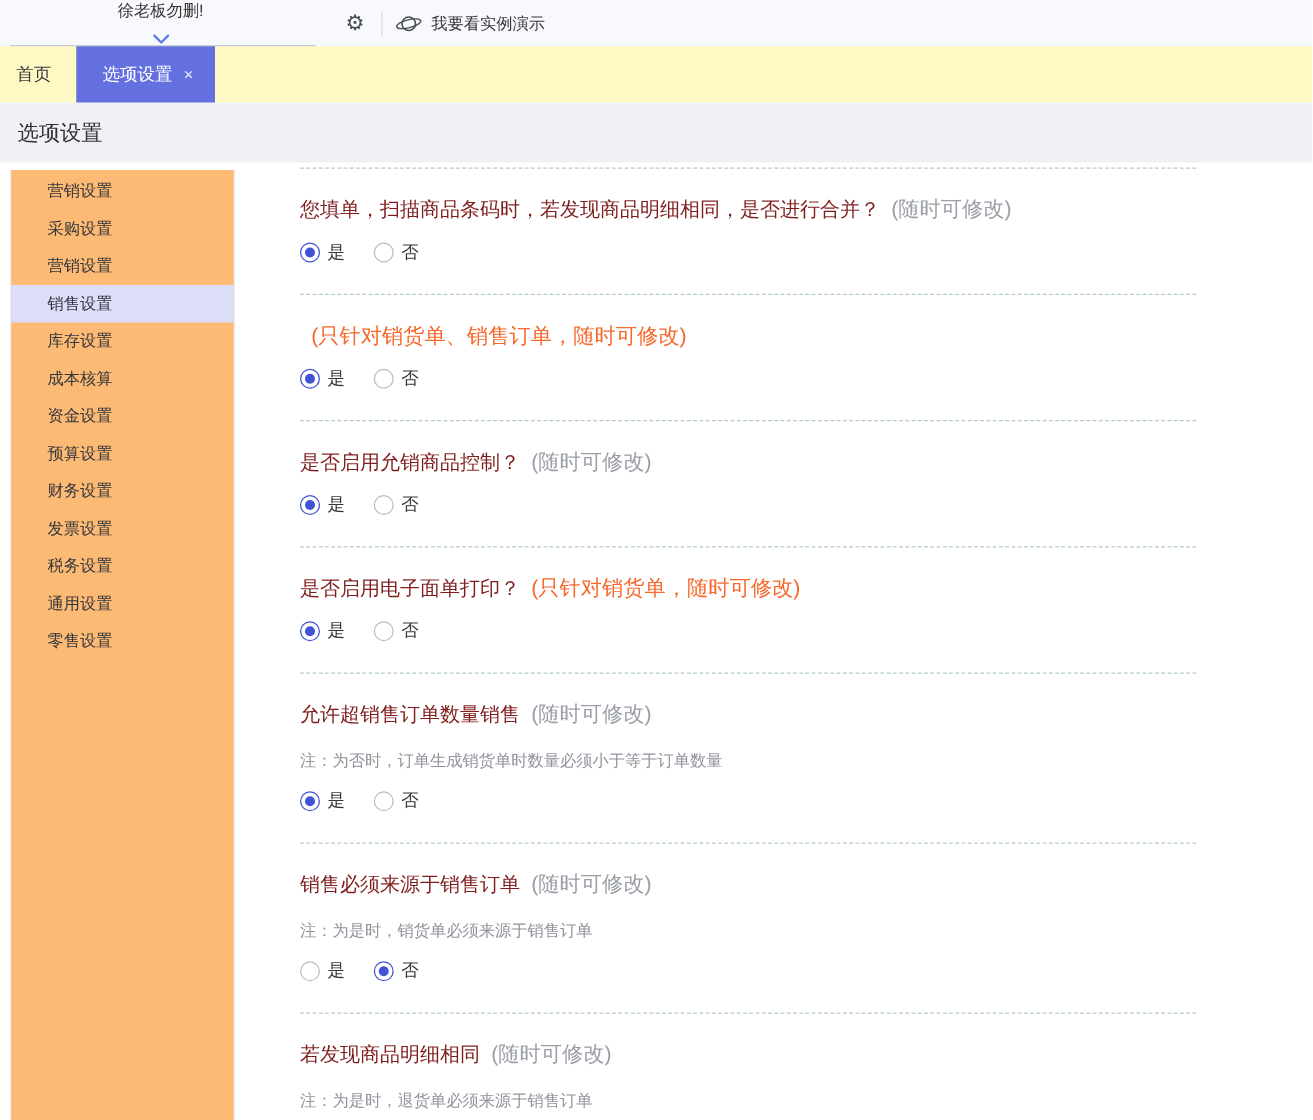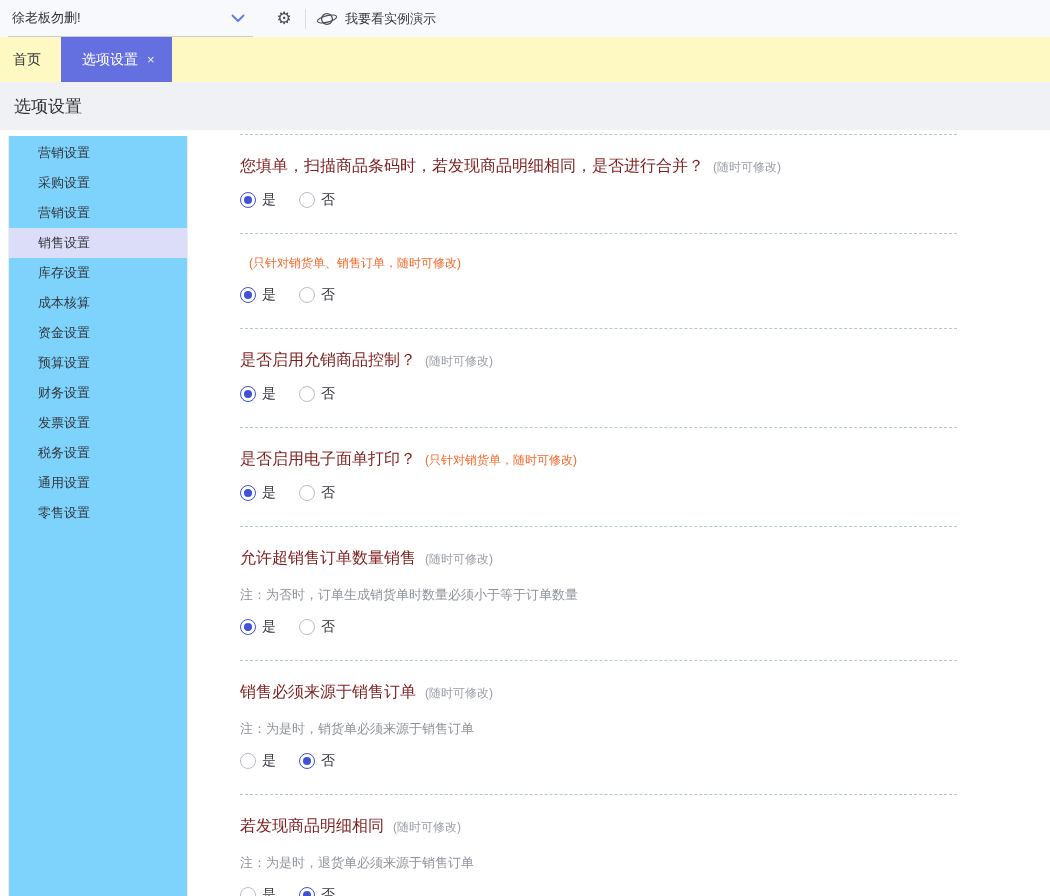--- a/index.html
+++ b/index.html
@@ -3,21 +3,21 @@
 <meta charset="utf-8">
 <style>
   * { margin:0; padding:0; box-sizing:border-box; }
   html,body { width:1050px; height:896px; overflow:hidden;
     font-family:"Liberation Sans","DejaVu Sans",sans-serif; background:#fff; }
 
   
   .topbar { height:37px; background:#f8f9fc; display:flex; align-items:center; }
   .account-select { width:245px; margin-left:8px; height:100%; display:flex;
     align-items:center; justify-content:space-between; border-bottom:1px solid #c9cdd6;
-    padding:0 8px 0 4px; cursor:pointer; }
+    padding:0 8px 0 4px; cursor:pointer;flex-direction:column; }
   .account-name { font-size:13px; color:#333; }
   .icon-btn { display:flex; align-items:center; justify-content:center; cursor:pointer; }
   .gear { margin-left:18px; width:26px; font-size:17px; color:#4a4d55; }
   .topbar-divider { width:1px; height:20px; background:#d9dbe1; margin:0 10px 0 8px; }
   .demo-link { display:flex; align-items:center; gap:7px; cursor:pointer; }
   .demo-text { font-size:13px; color:#33363c; }
 
   
   .tabrow { height:45px; background:#fef9c3; display:flex; }
   .tab { height:45px; display:flex; align-items:center; font-size:14px; cursor:pointer; }
@@ -25,32 +25,32 @@
   .tab-active { background:#6470df; color:#fff; padding:0 17px 0 21px; gap:9px; }
   .tab-close { font-size:13px; color:#eceefc; line-height:1; cursor:pointer; }
 
   
   .title-band { height:48px; background:#f0f1f4; display:flex; align-items:center; }
   .page-title { font-size:17px; color:#2e3033; margin-left:14px; }
 
   
   .main { position:relative; height:766px; background:#fff; }
   .sidebar { position:absolute; left:8px; top:2px; width:180px; height:760px;
-    background:#7dd3fc; border-left:1px solid #ececf1; border-right:1px solid #ececf1;
+    background:#fdba74; border-left:1px solid #ececf1; border-right:1px solid #ececf1;
     padding-top:2px; }
   .side-item { height:30px; line-height:30px; padding-left:29px; font-size:13px;
     color:#33363c; cursor:pointer; white-space:nowrap; }
   .side-item.selected { background:#dcddf9; }
 
   .content { margin-left:240px; width:717px; border-top:1px dashed #b2ccc5; margin-top:4px; }
   .section { border-bottom:1px dashed #b2ccc5; padding:21px 0 24px 0; }
   .section:last-child { border-bottom:none; padding-bottom:26px; }
   .q-row { display:flex; align-items:baseline; }
   .q-title { font-size:16px; font-weight:500; color:#7f1d1d; }
-  .q-hint { font-size:12px; color:#9a9ea6; margin-left:9px; white-space:nowrap; }
+  .q-hint { font-size:17px; color:#9a9ea6; margin-left:9px; white-space:nowrap; }
   .q-hint.orange { color:#f7682b; }
   .q-note { font-size:13px; color:#8f939b; margin-top:17px; }
   .radio-row { display:flex; align-items:center; margin-top:14px; }
   .radio-opt { display:flex; align-items:center; margin-right:23px; cursor:pointer; }
   .radio { width:16px; height:16px; border-radius:50%; border:1px solid #b9bdc6;
     background:#fff; position:relative; flex:0 0 16px; }
   .radio.checked { border-color:#4152d6; }
   .radio.checked::after { content:""; position:absolute; left:3px; top:3px;
     width:8px; height:8px; border-radius:50%; background:#4152d6; }
   .radio-label { font-size:14px; color:#33363c; margin-left:6px; }

